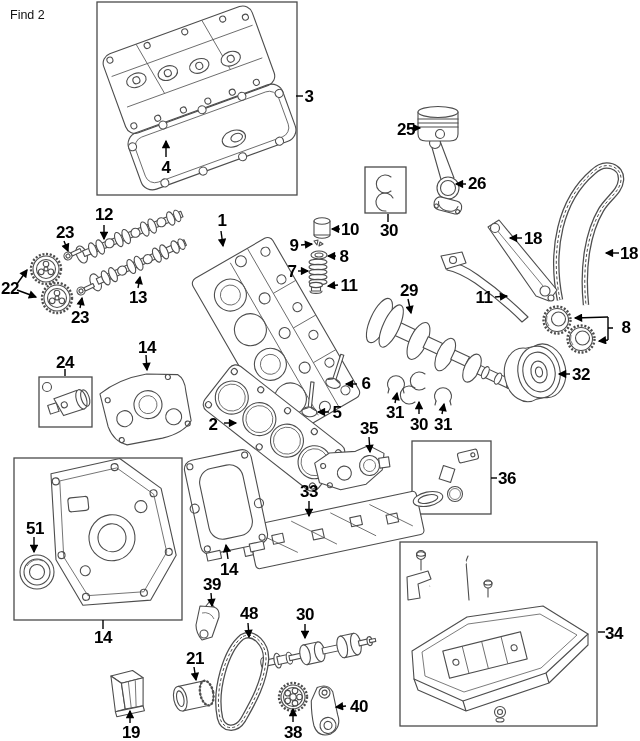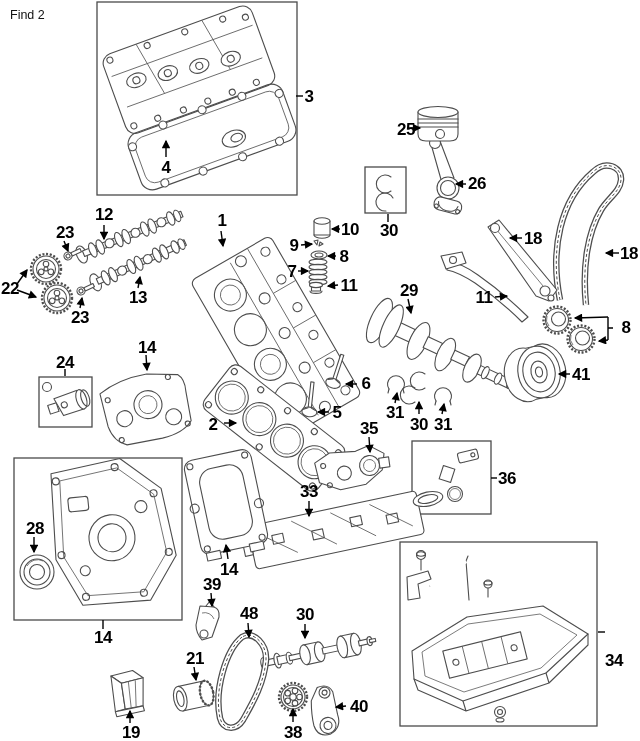--- a/index.html
+++ b/index.html
@@ -581,28 +581,28 @@
 <div class="callout" style="left:131px;top:732px">19</div>
 <div class="callout" style="left:305px;top:614px">30</div>
 <div class="callout" style="left:195px;top:658px">21</div>
 <div class="callout" style="left:10px;top:288px">22</div>
 <div class="callout" style="left:65px;top:232px">23</div>
 <div class="callout" style="left:80px;top:317px">23</div>
 <div class="callout" style="left:65px;top:362px">24</div>
 <div class="callout" style="left:406px;top:129px">25</div>
 <div class="callout" style="left:477px;top:183px">26</div>
 <div class="callout" style="left:389px;top:230px">30</div>
-<div class="callout" style="left:35px;top:528px">28</div>
+<div class="callout" style="left:35px;top:528px">51</div>
 <div class="callout" style="left:409px;top:290px">29</div>
 <div class="callout" style="left:419px;top:424px">30</div>
 <div class="callout" style="left:395px;top:412px">31</div>
 <div class="callout" style="left:443px;top:424px">31</div>
-<div class="callout" style="left:581px;top:374px">41</div>
+<div class="callout" style="left:581px;top:374px">32</div>
 <div class="callout" style="left:309px;top:491px">33</div>
-<div class="callout" style="left:614px;top:660px">34</div>
+<div class="callout" style="left:614px;top:633px">34</div>
 <div class="callout" style="left:369px;top:428px">35</div>
 <div class="callout" style="left:507px;top:478px">36</div>
 <div class="callout" style="left:249px;top:613px">48</div>
 <div class="callout" style="left:293px;top:732px">38</div>
 <div class="callout" style="left:212px;top:584px">39</div>
 <div class="callout" style="left:359px;top:706px">40</div>
 
 </div>
 
 </body></html>

